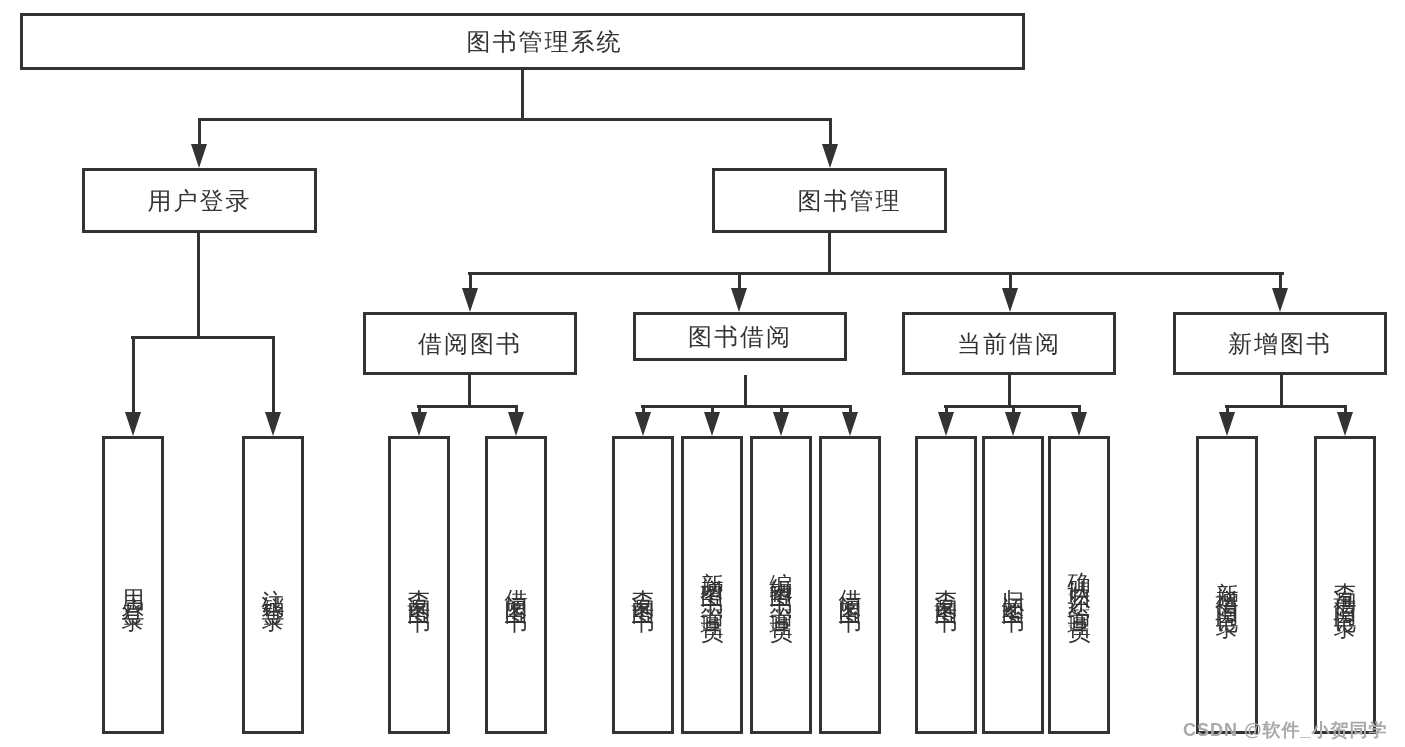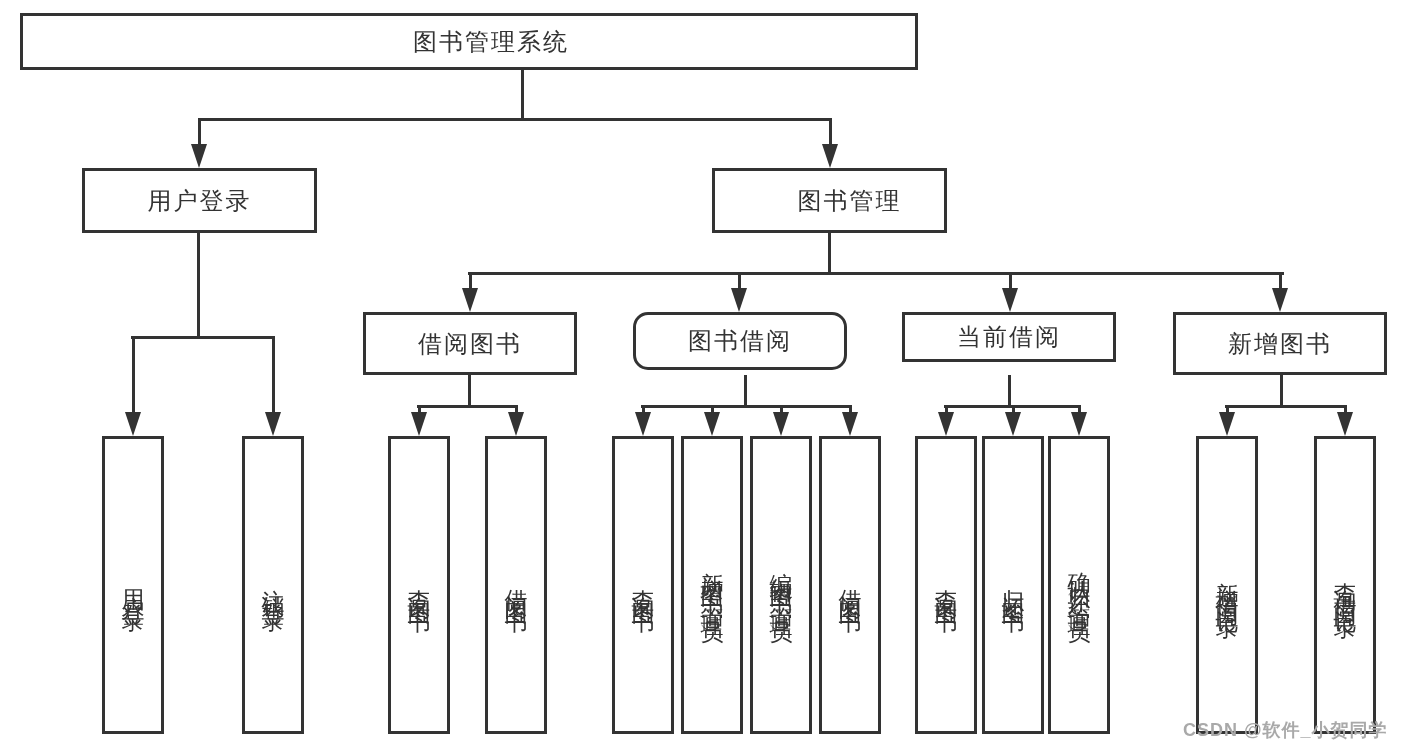--- a/index.html
+++ b/index.html
@@ -55,21 +55,21 @@
     white-space:nowrap;
     z-index:10;
     font-weight:bold;
   }
 </style>
 </head>
 <body>
 
 <div class="canvas" style="--line: #333333; --text: #333333; background: rgb(255, 255, 255);">
 
-  <div class="box" style="left:20px; top:13px; width:898px; height:57px;padding-left:44px;">
+  <div class="box" style="left:20px; top:13px; width:1005px; height:57px;padding-left:44px;">
     <span class="h-label">图书管理系统</span>
   </div>
 
   <div class="vline" style="left:521px; top:70px; height:48px;"></div>
   <div class="hline" style="left:198px; top:118px; width:634px;"></div>
   <div class="arrow" style="left:191px; top:118px; height:50px;">
       <div class="stem"></div>
       <div class="tri"></div>
     </div>
   <div class="arrow" style="left:822px; top:118px; height:50px;">
@@ -110,24 +110,24 @@
       <div class="tri"></div>
     </div>
   <div class="arrow" style="left:1272px; top:272px; height:40px;">
       <div class="stem"></div>
       <div class="tri"></div>
     </div>
 
   <div class="box" style="left:363px; top:312px; width:214px; height:63px;">
     <span class="h-label">借阅图书</span>
   </div>
-  <div class="box" style="left:633px; top:312px; width:214px; height:58px;border-radius:15px;">
+  <div class="box" style="left:633px; top:312px; width:214px; height:49px;">
     <span class="h-label">图书借阅</span>
   </div>
-  <div class="box" style="left:902px; top:312px; width:214px; height:50px;">
+  <div class="box" style="left:902px; top:312px; width:214px; height:63px;">
     <span class="h-label">当前借阅</span>
   </div>
   <div class="box" style="left:1173px; top:312px; width:214px; height:63px;">
     <span class="h-label">新增图书</span>
   </div>
 
   <div class="vline" style="left:468px; top:375px; height:30px;"></div>
   <div class="hline" style="left:417px; top:405px; width:101px;"></div>
   <div class="arrow" style="left:411px; top:405px; height:31px;">
       <div class="stem"></div>

